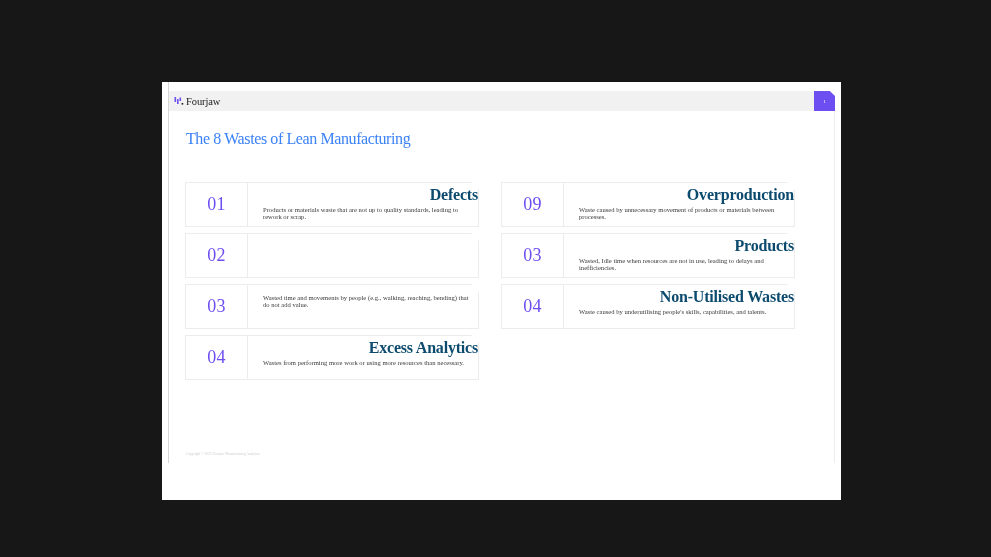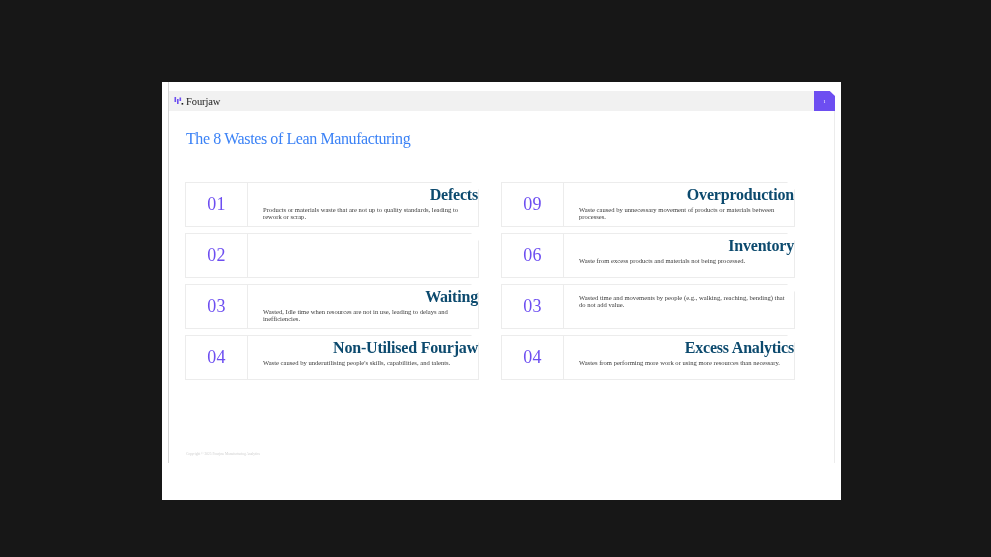--- a/index.html
+++ b/index.html
@@ -92,43 +92,36 @@
       <div class="card-num">09</div>
       <div class="card-body">
         <div class="card-title">Overproduction</div>
         <div class="card-desc">Waste caused by unnecessary movement of products or materials between processes.</div>
       </div>
     </div>
     <div class="card">
       <div class="card-num">02</div>
     </div>
     <div class="card">
-      <div class="card-num">06</div>
-      <div class="card-body">
-        <div class="card-title">Inventory</div>
-        <div class="card-desc">Waste from excess products and materials not being processed.</div>
-      </div>
-    </div>
-    <div class="card">
       <div class="card-num">03</div>
       <div class="card-body">
-        <div class="card-title">Waiting</div>
+        <div class="card-title">Products</div>
         <div class="card-desc">Wasted, Idle time when resources are not in use, leading to delays and inefficiencies.</div>
       </div>
     </div>
     <div class="card">
       <div class="card-num">03</div>
       <div class="card-body">
         <div class="card-desc">Wasted time and movements by people (e.g., walking, reaching, bending) that do not add value.</div>
       </div>
     </div>
     <div class="card">
       <div class="card-num">04</div>
       <div class="card-body">
-        <div class="card-title">Non-Utilised Fourjaw</div>
+        <div class="card-title">Non-Utilised Wastes</div>
         <div class="card-desc">Waste caused by underutilising people's skills, capabilities, and talents.</div>
       </div>
     </div>
     <div class="card">
       <div class="card-num">04</div>
       <div class="card-body">
         <div class="card-title">Excess Analytics</div>
         <div class="card-desc">Wastes from performing more work or using more resources than necessary.</div>
       </div>
     </div>

